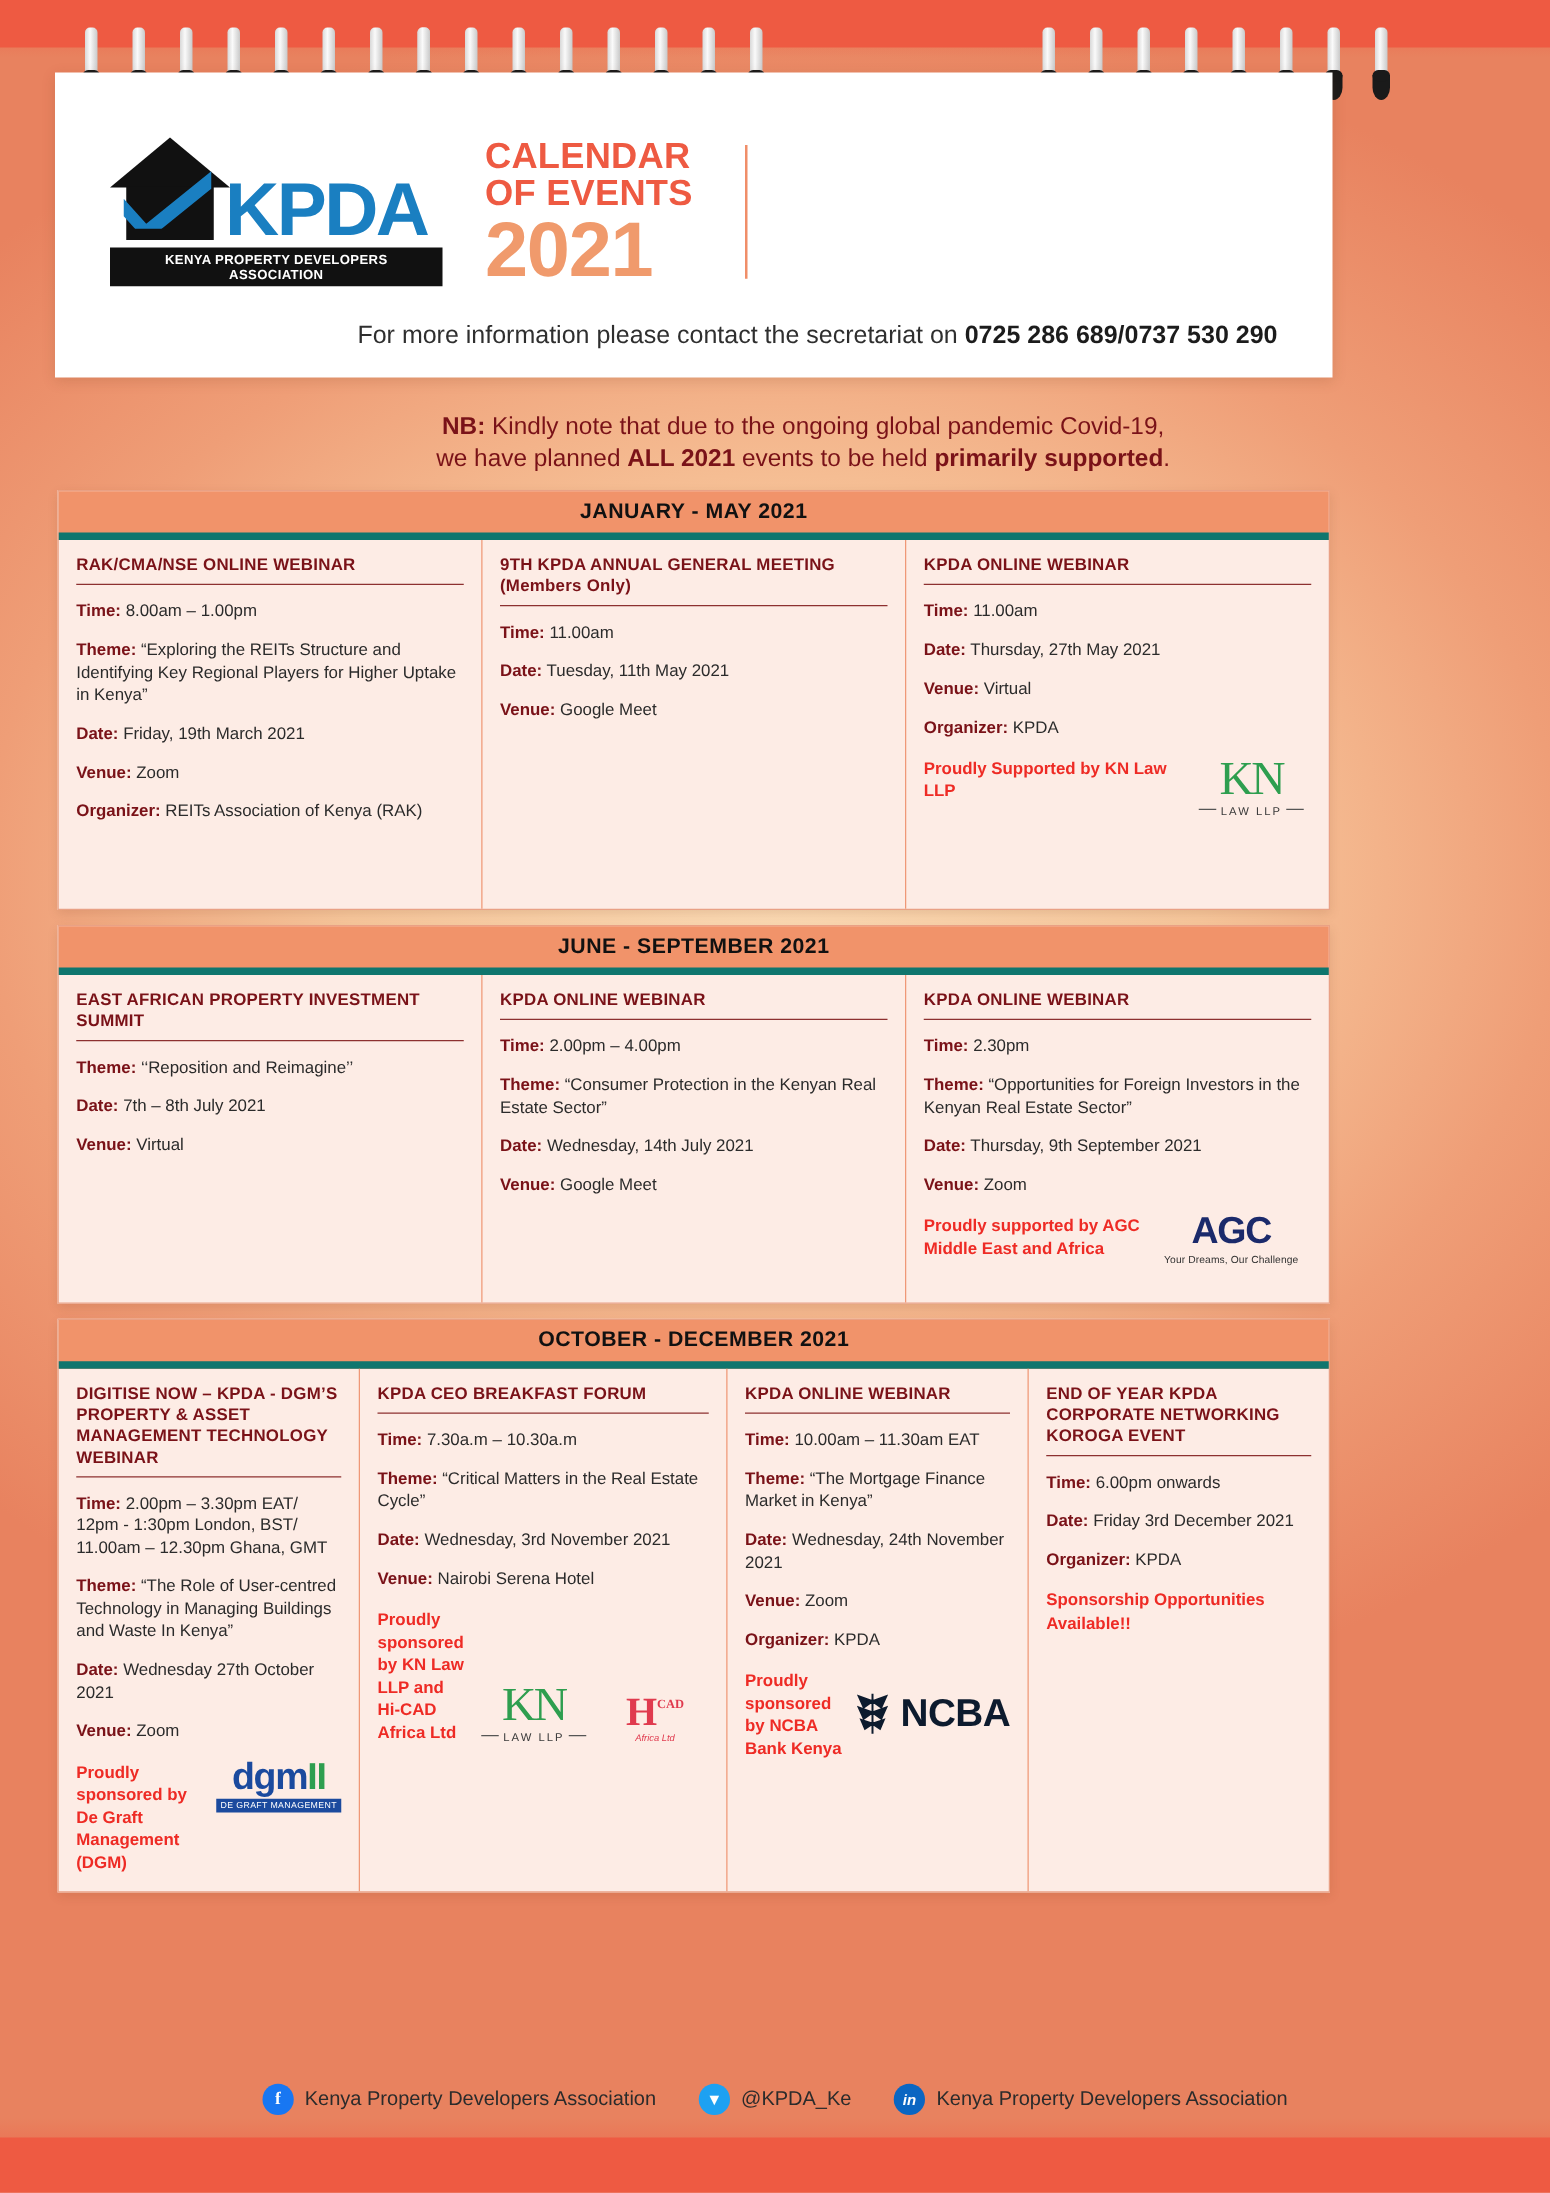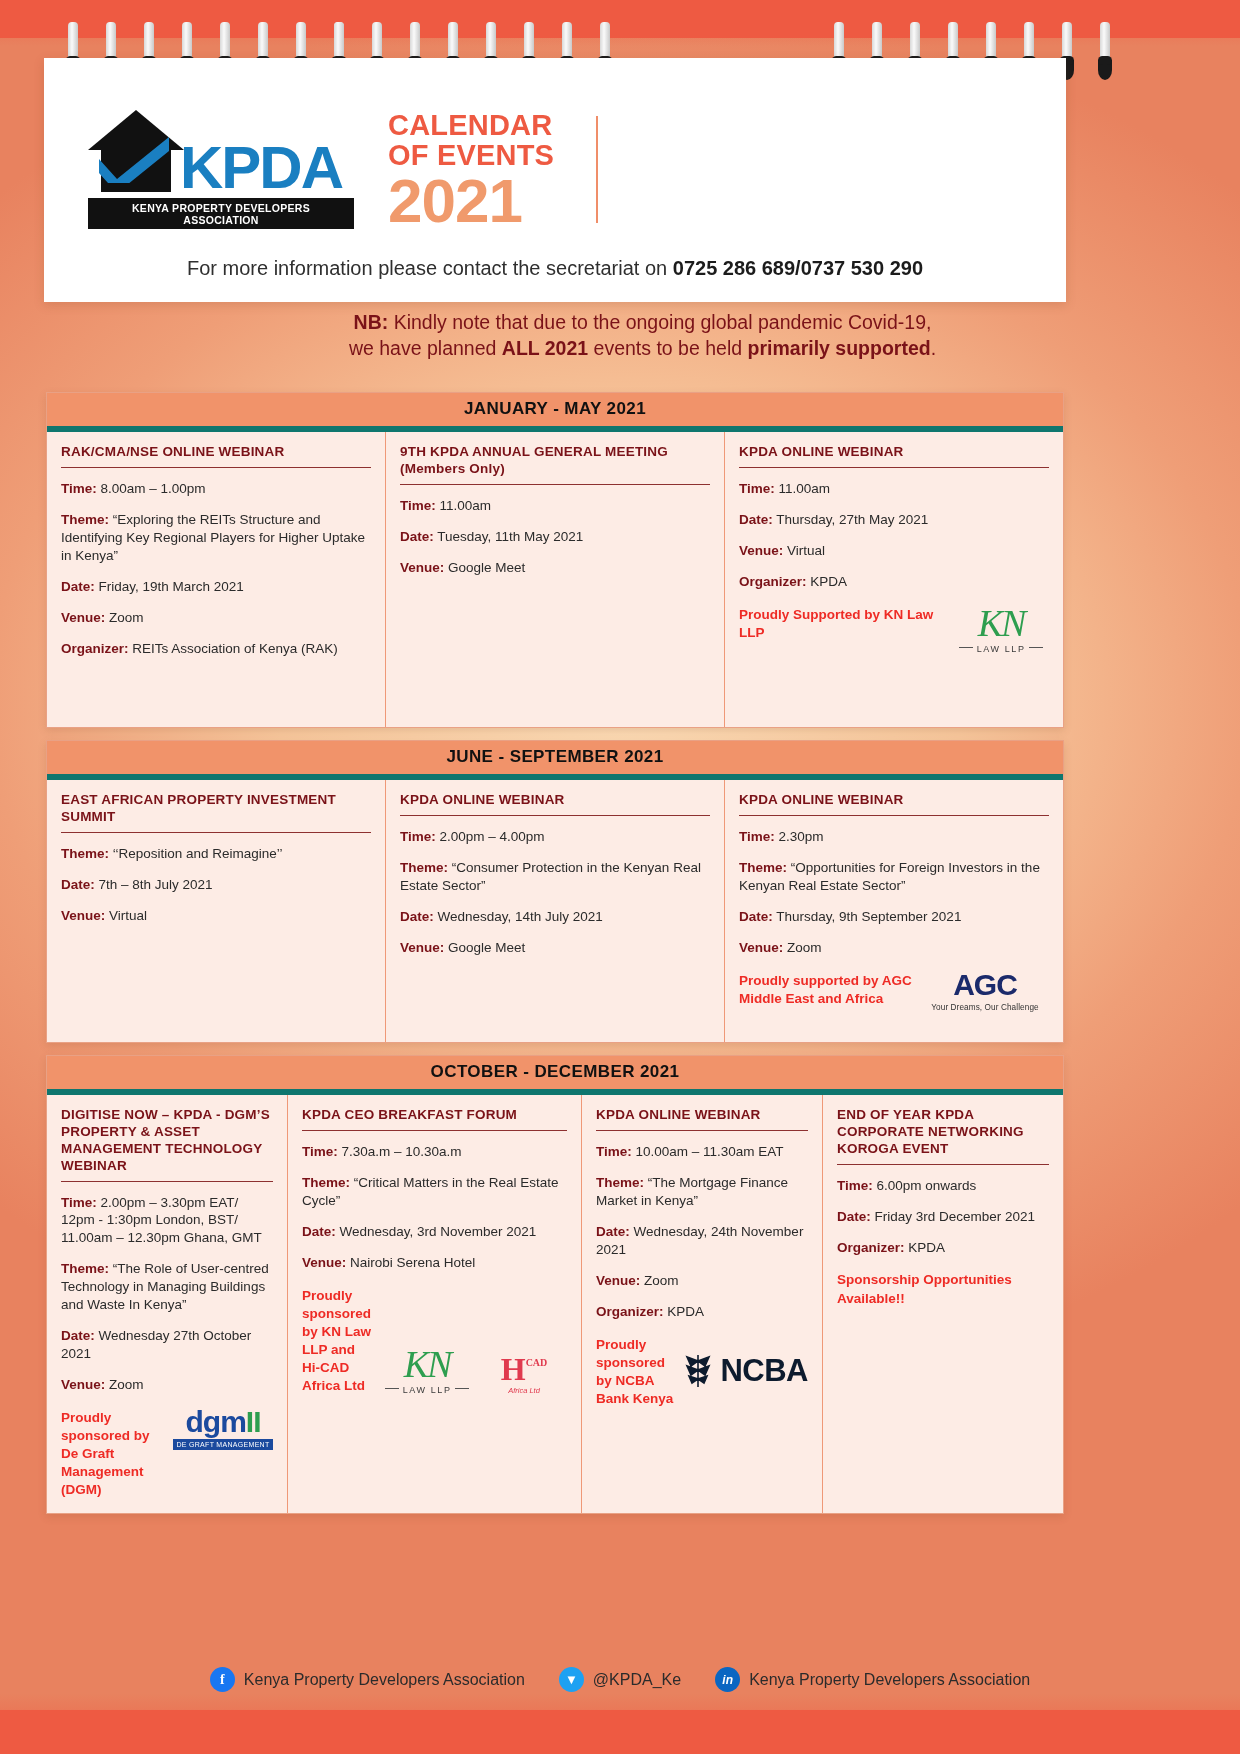--- a/index.html
+++ b/index.html
@@ -180,31 +180,31 @@
 
   .intro {
     flex: 1;
     font-size: 19.5px;
     line-height: 1.36;
     color: #2f2f2f;
   }
 
   .contact {
     margin-top: 28px;
-    text-align: center;
+    text-align: right;
     font-size: 20px;
     color: #2f2f2f;
   }
   .contact b { font-weight: 800; color: #1c1c1c; }
 
   
   .nb {
     position: absolute;
     left: 0; right: 0;
-    top: 309px;
+    top: 328px;
     text-align: center;
     color: #7a1218;
     font-size: 19.5px;
     line-height: 1.34;
     margin-left: 45px;
   }
   .nb b { font-weight: 800; }
 
   
   .section {
@@ -270,21 +270,20 @@
     gap: 8px;
   }
   .sponsor-flex .sponsor { flex: 1 1 auto; }
 
   
   .logo-box { flex: 0 0 auto; }
 
   .kn-logo { width: 96px; text-align: center; }
   .kn-mark {
     font-family: "Liberation Serif", serif;
-    font-style: italic;
     font-size: 38px;
     color: #2e9e4f;
     line-height: 1;
     letter-spacing: -2px;
   }
   .kn-sub {
     font-size: 9px;
     letter-spacing: 1.6px;
     color: #3a3a3a;
     margin-top: 2px;

